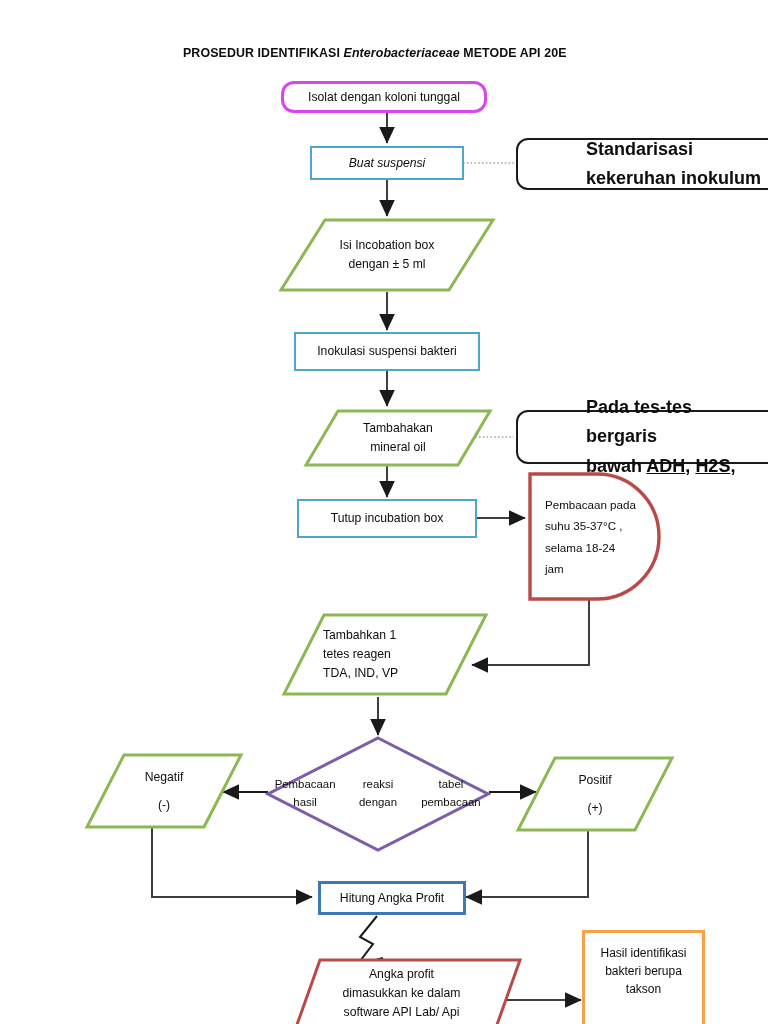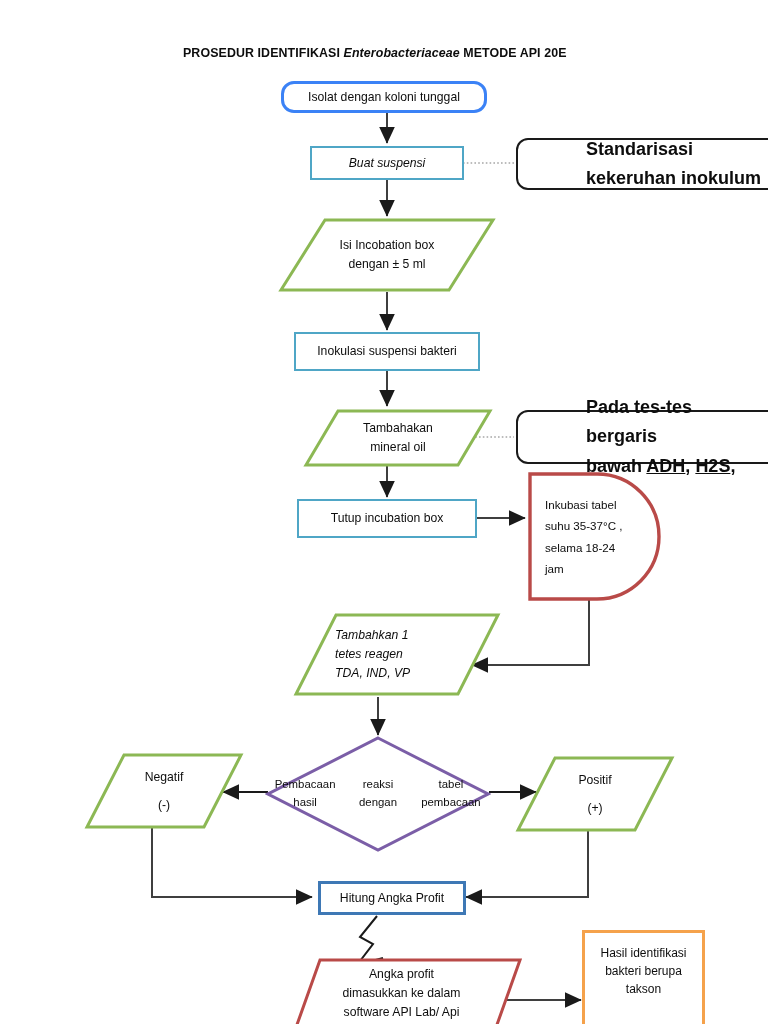--- a/index.html
+++ b/index.html
@@ -35,21 +35,21 @@
     text-align:center;
     font-size:12.2px;
     line-height:1.52;
     background:#ffffff;
     z-index:3;
   }
   .node .ln{white-space:nowrap;}
 
   
   .n-terminator{
-    border:3px solid #3b82f6;
+    border:3px solid #d946ef;
     border-radius:13px;
     font-weight:normal;
   }
 
   
   .n-proc-lightblue{border:2.4px solid #4FA6C6;}
   .n-proc-blue{border:3px solid #3E78B5;}
 
   
   .para{position:absolute;z-index:3;}
@@ -181,28 +181,28 @@
 
   <div class="node n-proc-lightblue" style="left:297px;top:499px;width:180px;height:39px;">
     <span class="ln">Tutup incubation box</span>
   </div>
 
   <div class="delay" style="left:527px;top:471px;width:135px;height:131px;">
     <svg width="135" height="131" viewBox="0 0 135 131">
       <path d="M3,3 L70,3 A62,62.5 0 0 1 70,128 L3,128 Z" fill="#ffffff" stroke="#B94A48" stroke-width="3.4"></path>
     </svg>
     <div class="dltext">
-      <span class="ln">Inkubasi tabel</span>
+      <span class="ln">Pembacaan pada</span>
       <span class="ln">suhu 35-37°C ,</span>
       <span class="ln">selama 18-24</span>
       <span class="ln">jam</span>
     </div>
   </div>
 
-  <div class="para" style="left:293px;top:612px;width:208px;height:85px;font-style:italic;">
+  <div class="para" style="left:281px;top:612px;width:208px;height:85px;">
     <svg width="208" height="85" viewBox="0 0 208 85">
       <polygon points="43,3 205,3 165,82 3,82" fill="#ffffff" stroke="#8CB854" stroke-width="3"></polygon>
     </svg>
     <div class="ptext left">
       <span class="ln">Tambahkan 1</span>
       <span class="ln">tetes reagen</span>
       <span class="ln">TDA, IND, VP</span>
     </div>
   </div>
 

